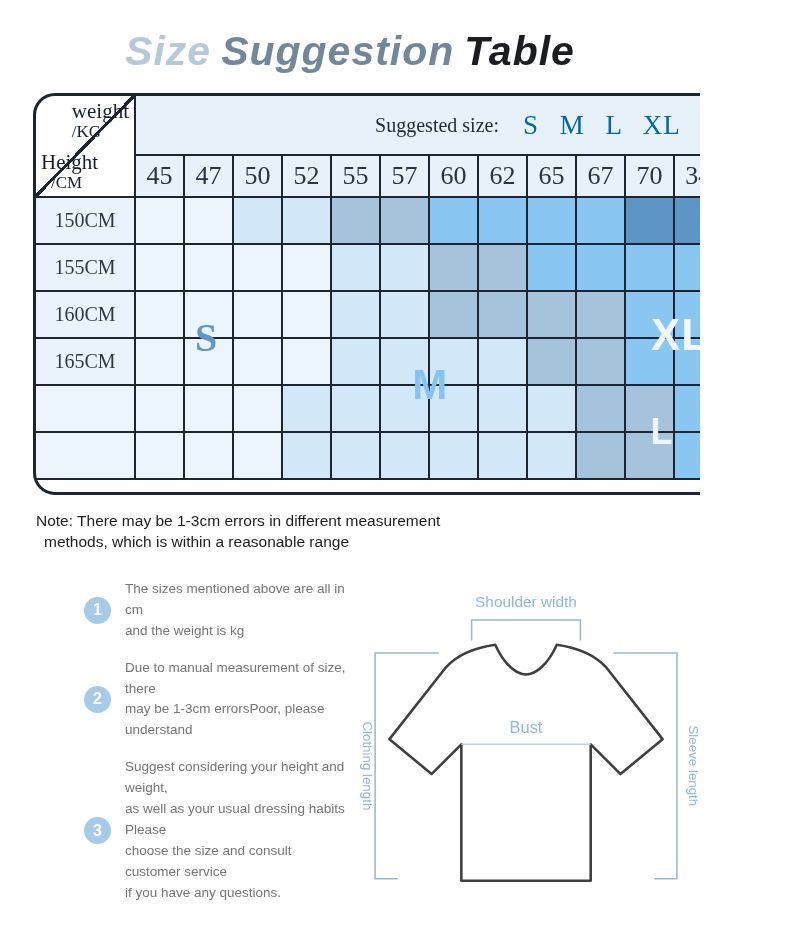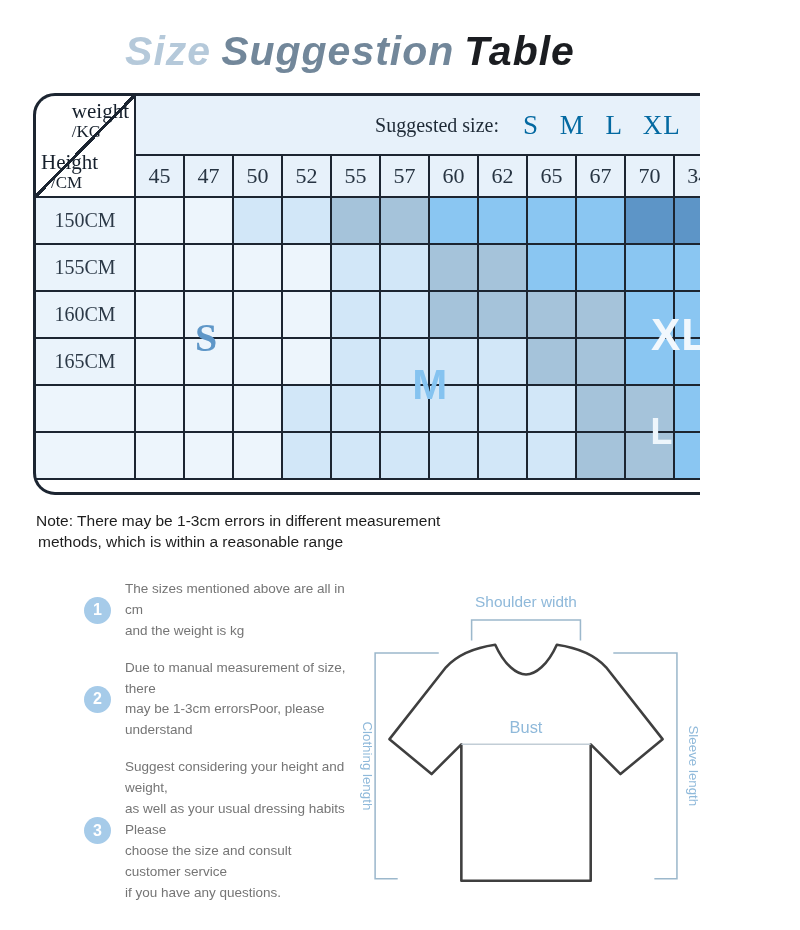--- a/index.html
+++ b/index.html
@@ -34,34 +34,34 @@
   }
   .corner .tr { position:absolute; top:5px; right:5px; text-align:left; line-height:1; }
   .corner .bl { position:absolute; bottom:5px; left:5px; text-align:left; line-height:1; }
   .corner .big { font-size:21px; color:#16202c; }
   .corner .unit { font-size:17px; color:#16202c; display:block; margin-top:1px; }
   .corner .tr .unit { margin-right:14px; }
   .corner .bl .unit { margin-left:10px; }
   .suggest-cell { grid-column:2/15; background:#e7f1fa; display:flex; align-items:center; justify-content:flex-end; padding-right:26px; }
   .suggest-cell .sl { font-size:20px; color:#1e2a36; }
   .suggest-cell .ss { font-size:27px; color:#0369a1; margin-left:24px; word-spacing:13px; letter-spacing:1px; }
-  .num-cell { background:#e7f1fa; font-size:22px; color:#273442;text-align:center; }
+  .num-cell { background:#e7f1fa; font-size:26px; color:#273442;text-align:center; }
   .row-label { background:#eaf3fb; font-size:20px; color:#2c3947; }
   .data-cell { background:#edf5fc; }
   .footer-strip { grid-column:1/15; background:#ffffff; }
   .size-overlay {
     position:absolute; transform:translate(-50%,-50%);
     font-weight:bold; font-family:"Liberation Sans", sans-serif;
     letter-spacing:1px; line-height:1; pointer-events:none;
   }
   .size-overlay.serif { font-family:"Liberation Serif","DejaVu Serif", serif; }
 
   
   .note { margin:16px 0 0 36px; font-size:15.5px; color:#1d1d1d; line-height:1.35; }
-  .note .l2 { margin-left:2px; }
+  .note .l2 { margin-left:8px; }
 
   
   .bottom { display:flex; margin-top:26px; }
   .reminder { width:360px; margin-left:84px; }
   .reminder h2 { margin:8px 0 20px 40px; font-size:24px; color:#5e9dcb; font-weight:bold; }
   .r-item { display:flex; align-items:center; margin-bottom:16px; }
   .r-num {
     flex:0 0 27px; width:27px; height:27px; border-radius:50%;
     background:#a6cbe9; color:#ffffff; font-size:16px; font-weight:bold;
     display:flex; align-items:center; justify-content:center; margin-right:14px;

